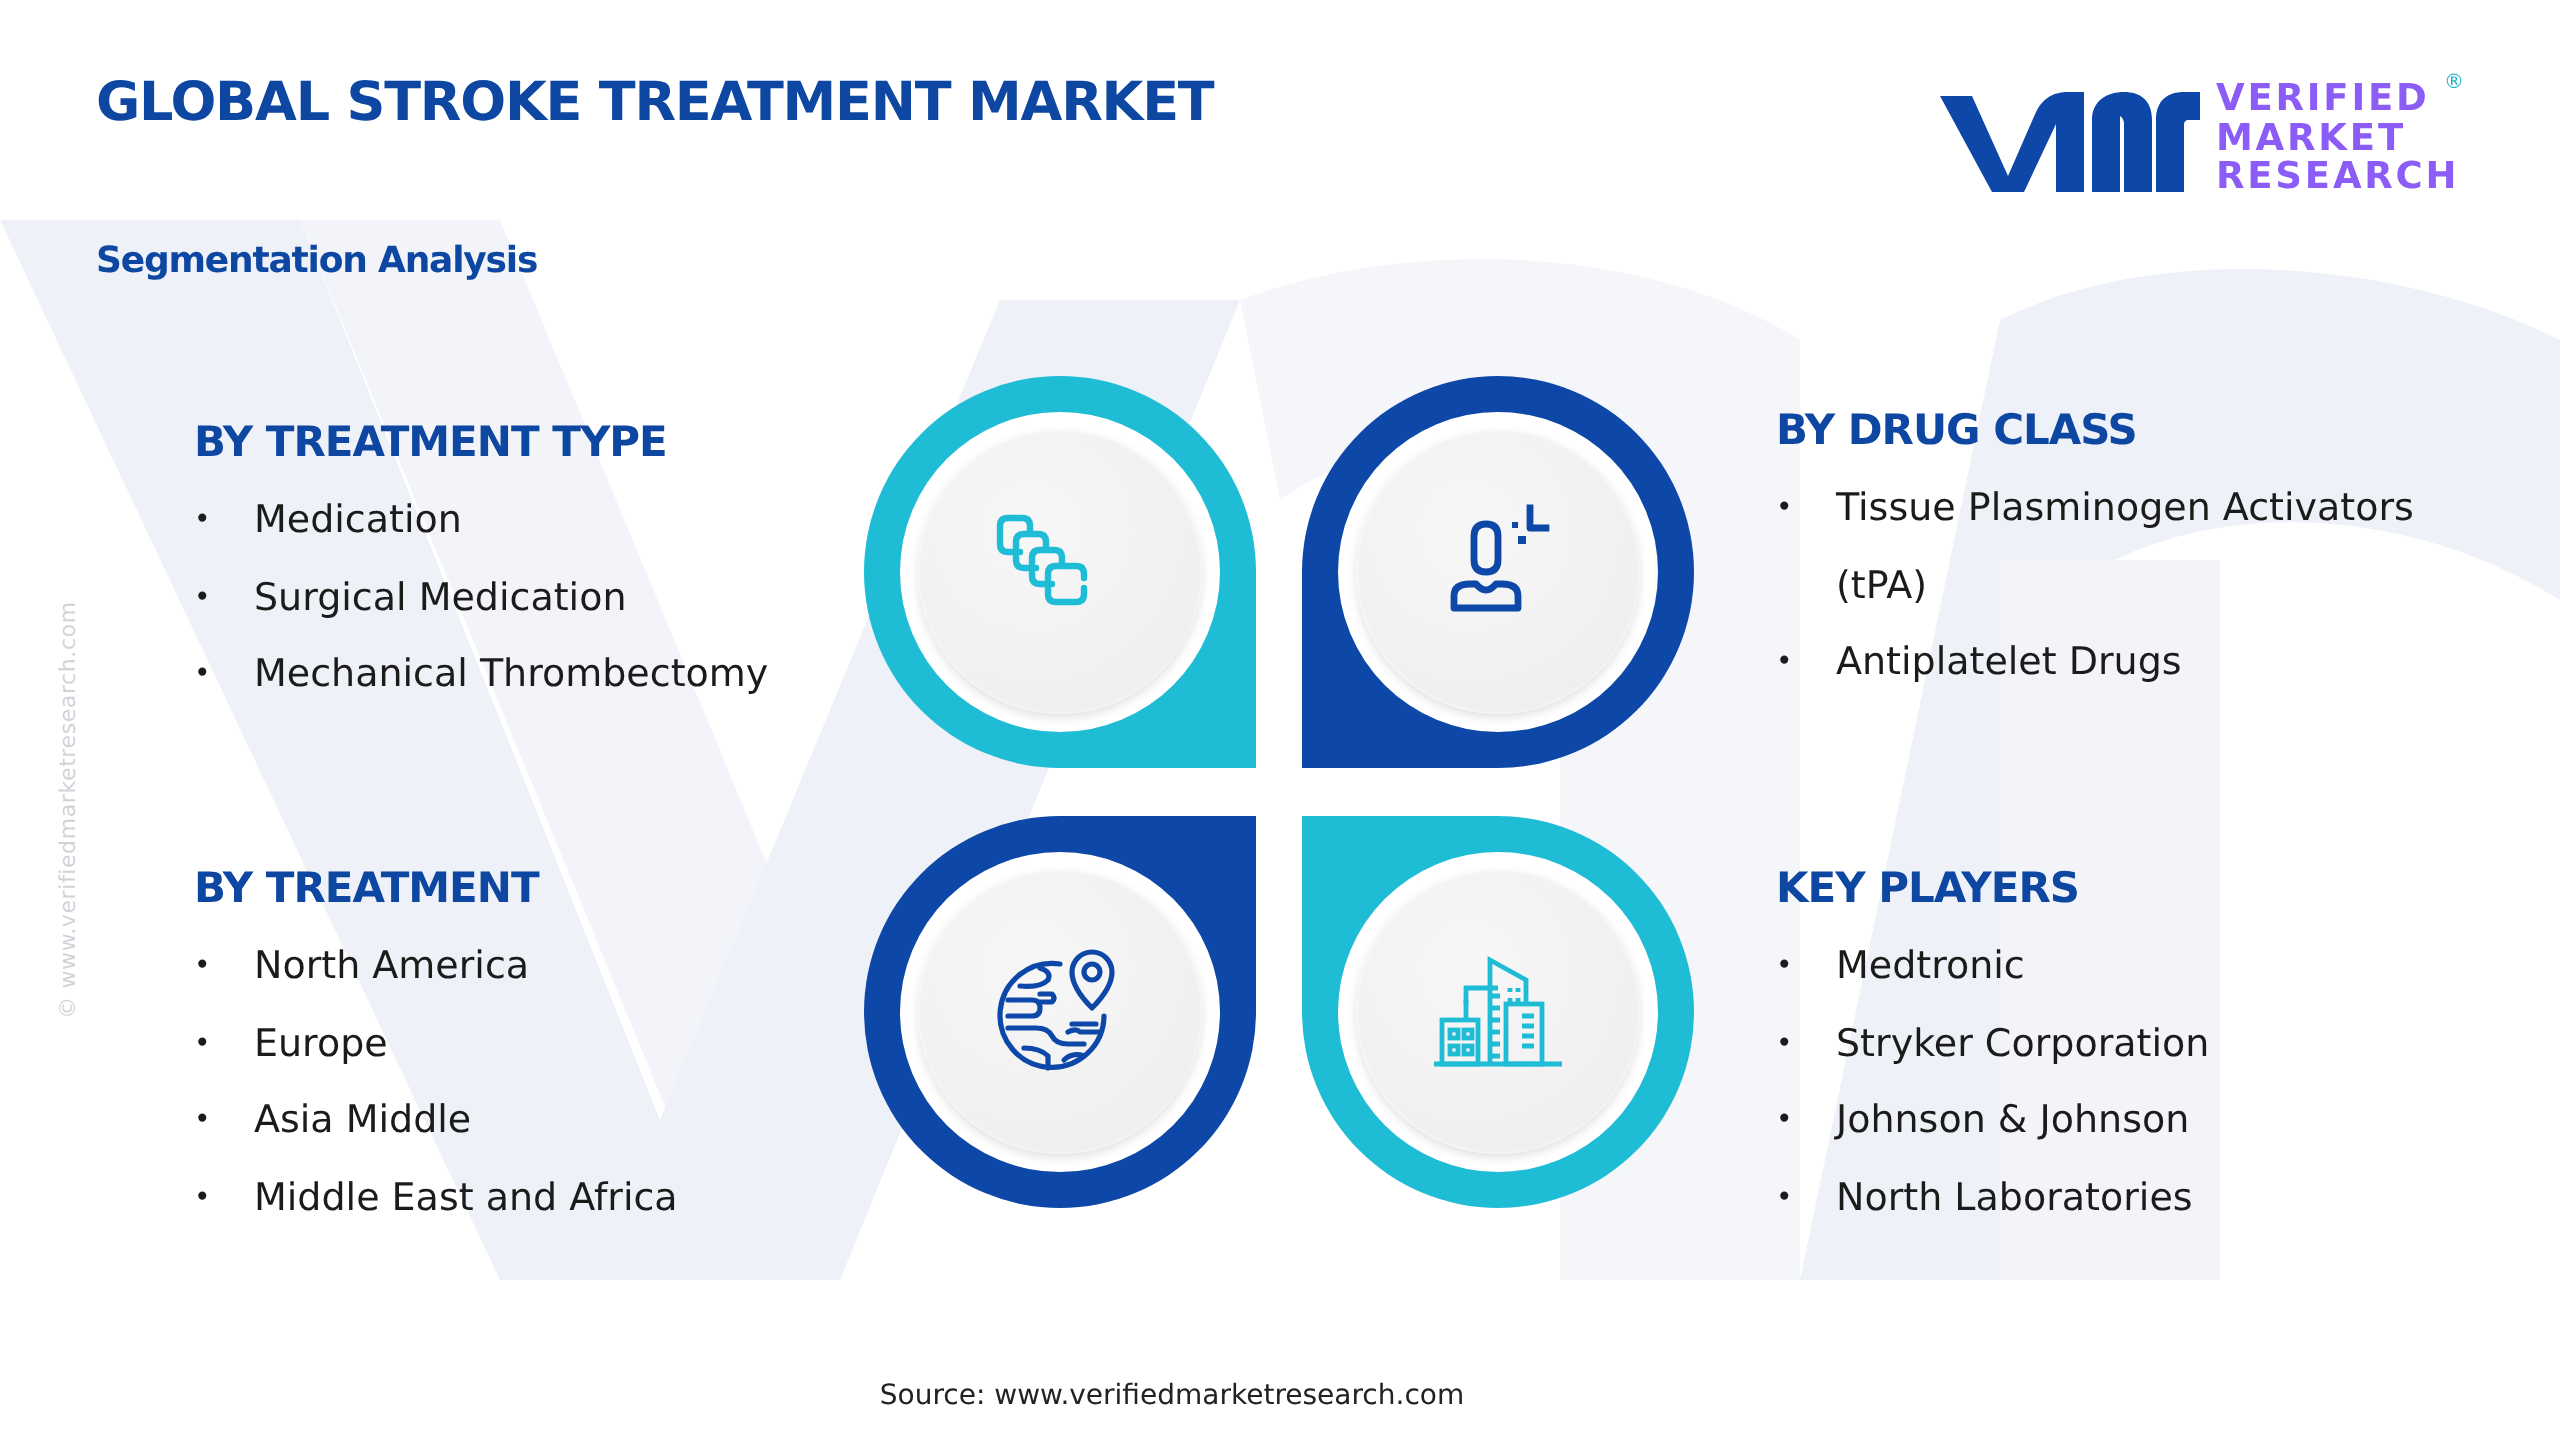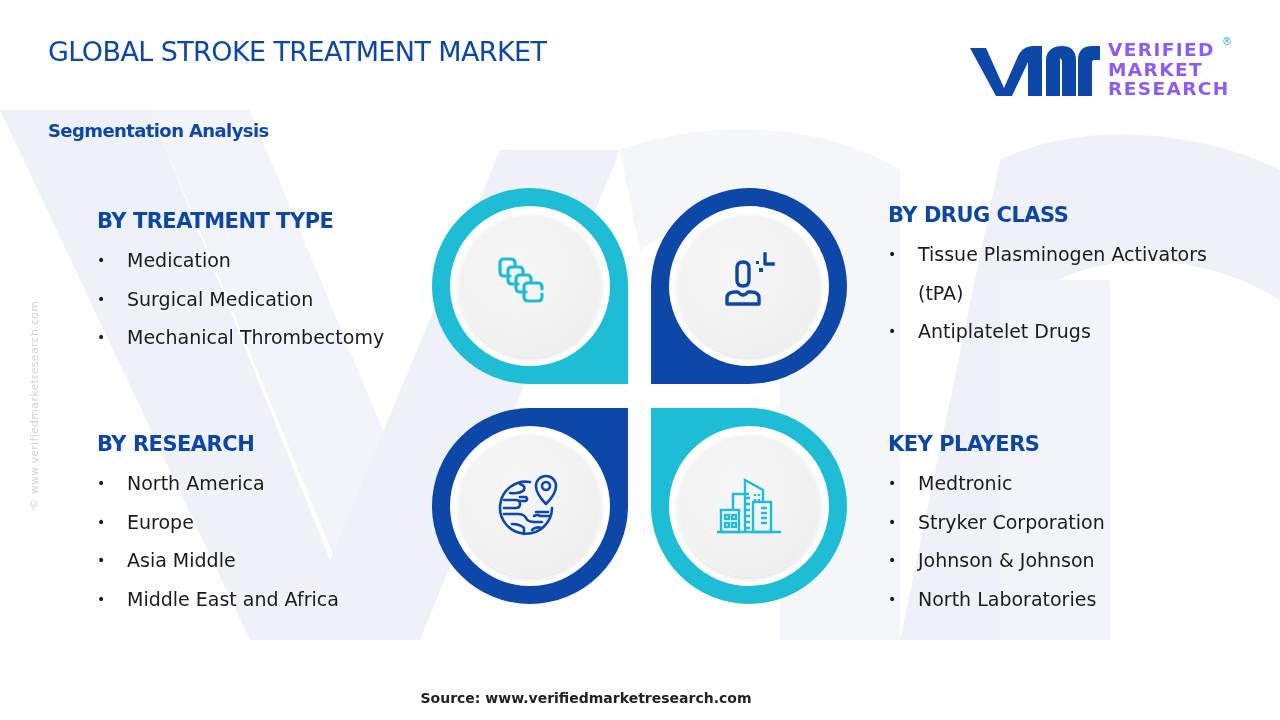--- a/index.html
+++ b/index.html
@@ -3,21 +3,21 @@
 <meta charset="utf-8">
 <style>
   * { margin: 0; padding: 0; box-sizing: border-box; }
   html, body { width: 1280px; height: 720px; overflow: hidden; background: #ffffff; }
   body { position: relative; font-family: "Liberation Sans", "DejaVu Sans", sans-serif; }
 
   .bg-watermark { position: absolute; left: 0; top: 0; width: 1280px; height: 720px; z-index: 0; }
 
   .main-title {
     position: absolute; left: 48px; top: 36px;
-    font-family: "DejaVu Sans", sans-serif; font-weight: normal;
+    font-family: "DejaVu Sans", sans-serif; font-weight: bold;
     font-size: 27px; letter-spacing: -0.6px; color: #0d47a1;
   }
   .sub-title {
     position: absolute; left: 48px; top: 120px;
     font-family: "DejaVu Sans", sans-serif; font-weight: bold;
     font-size: 18px; letter-spacing: -0.6px; color: #0d47a1;
   }
 
   .logo { position: absolute; left: 966px; top: 38px; width: 270px; height: 64px; }
   .logo-text {
@@ -74,21 +74,21 @@
   #petal-tl .shape { background: #1fbcd6; border-radius: 50% 50% 0 50%; }
   #petal-tr { left: 651px; top: 188px; }
   #petal-tr .shape { background: #0d47a8; border-radius: 50% 50% 50% 0; }
   #petal-bl { left: 432px; top: 408px; }
   #petal-bl .shape { background: #0d47a8; border-radius: 50% 0 50% 50%; }
   #petal-br { left: 651px; top: 408px; }
   #petal-br .shape { background: #1fbcd6; border-radius: 0 50% 50% 50%; }
 
   .source {
     position: absolute; left: 0; width: 1172px; top: 690px; text-align: center;
-    font-family: "DejaVu Sans", sans-serif; font-size: 14px; color: #222222; z-index: 2; font-weight: bold;
+    font-family: "DejaVu Sans", sans-serif; font-size: 14px; color: #222222; z-index: 2;
   }
 </style>
 </head>
 <body>
 
 <svg class="bg-watermark" viewBox="0 0 1280 720">
   <path d="M0 110 L150 110 L330 560 L300 640 L250 640 Z" fill="#eef1f7"></path>
   <path d="M150 110 L250 110 L420 520 L360 620 Z" fill="#f2f4f9"></path>
   <path d="M330 560 L500 150 L620 150 L420 640 L300 640 Z" fill="#eef1f7"></path>
   <path d="M620 150 C 700 120, 820 120, 900 170 L 900 640 L 780 640 L 780 260 C 740 220, 680 220, 640 250 Z" fill="#f2f4f9" opacity="0.8"></path>
@@ -126,21 +126,21 @@
 
 <div class="seg" id="seg-drug">
   <div class="seg-heading">BY DRUG CLASS</div>
   <ul class="seg-list">
     <li class="seg-item"><span class="bullet">•</span><span>Tissue Plasminogen Activators</span><span class="cont">(tPA)</span></li>
     <li class="seg-item"><span class="bullet">•</span><span>Antiplatelet Drugs</span></li>
   </ul>
 </div>
 
 <div class="seg" id="seg-geo">
-  <div class="seg-heading">BY RESEARCH</div>
+  <div class="seg-heading">BY TREATMENT</div>
   <ul class="seg-list">
     <li class="seg-item"><span class="bullet">•</span><span>North America</span></li>
     <li class="seg-item"><span class="bullet">•</span><span>Europe</span></li>
     <li class="seg-item"><span class="bullet">•</span><span>Asia Middle</span></li>
     <li class="seg-item"><span class="bullet">•</span><span>Middle East and Africa</span></li>
   </ul>
 </div>
 
 <div class="seg" id="seg-players">
   <div class="seg-heading">KEY PLAYERS</div>

